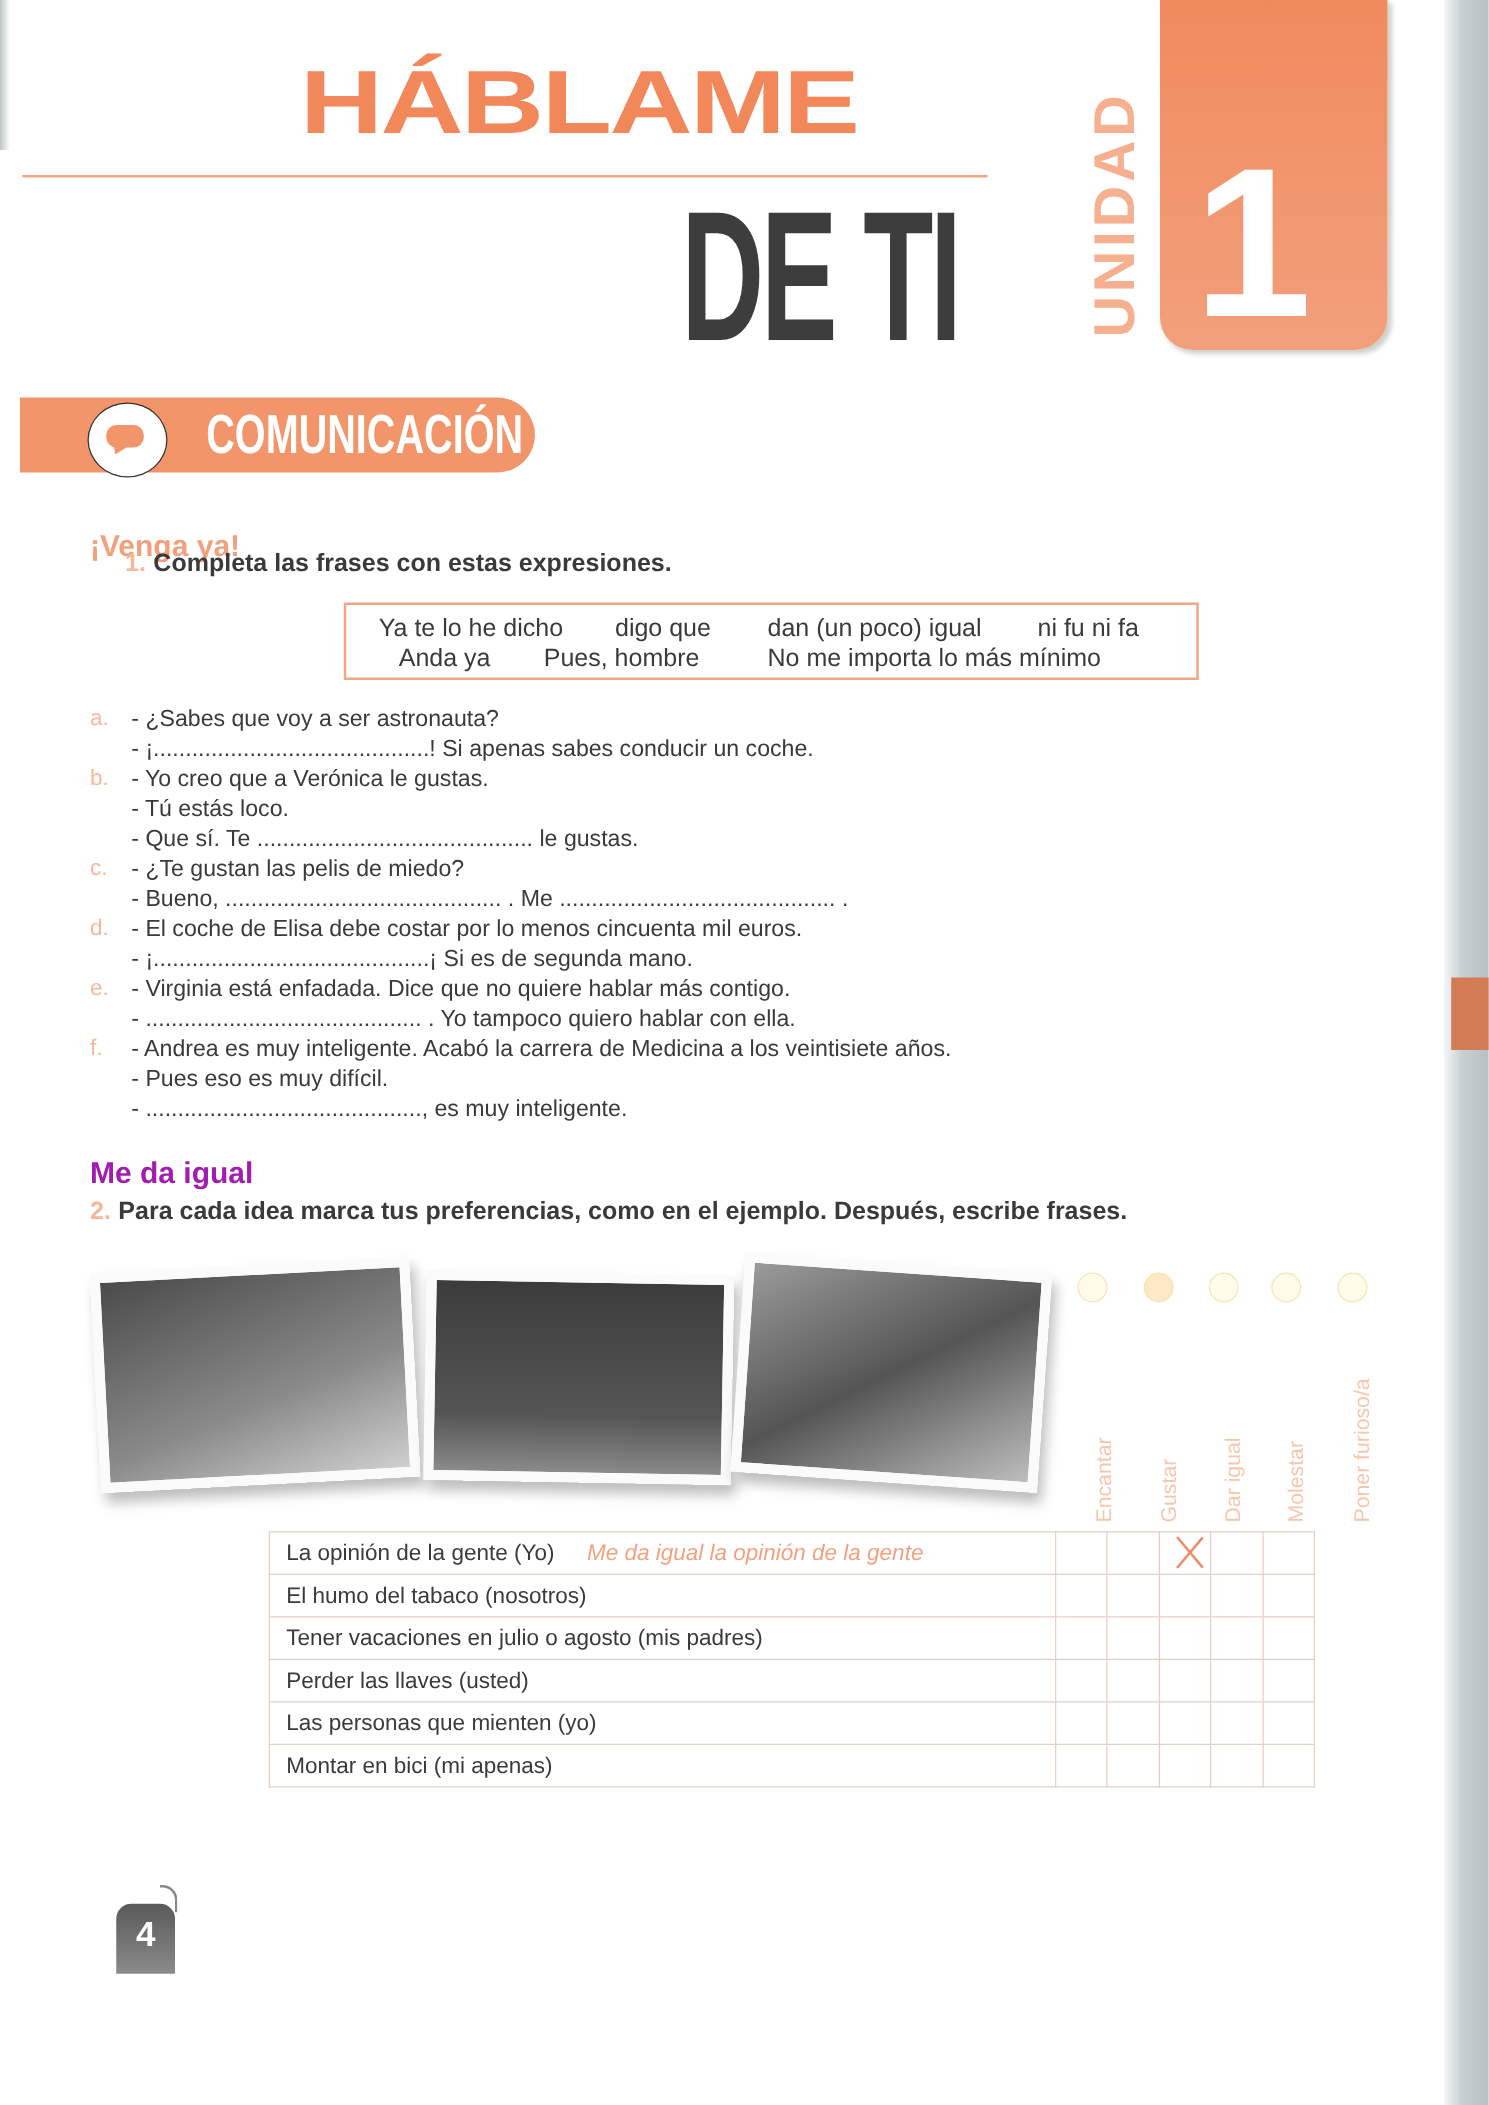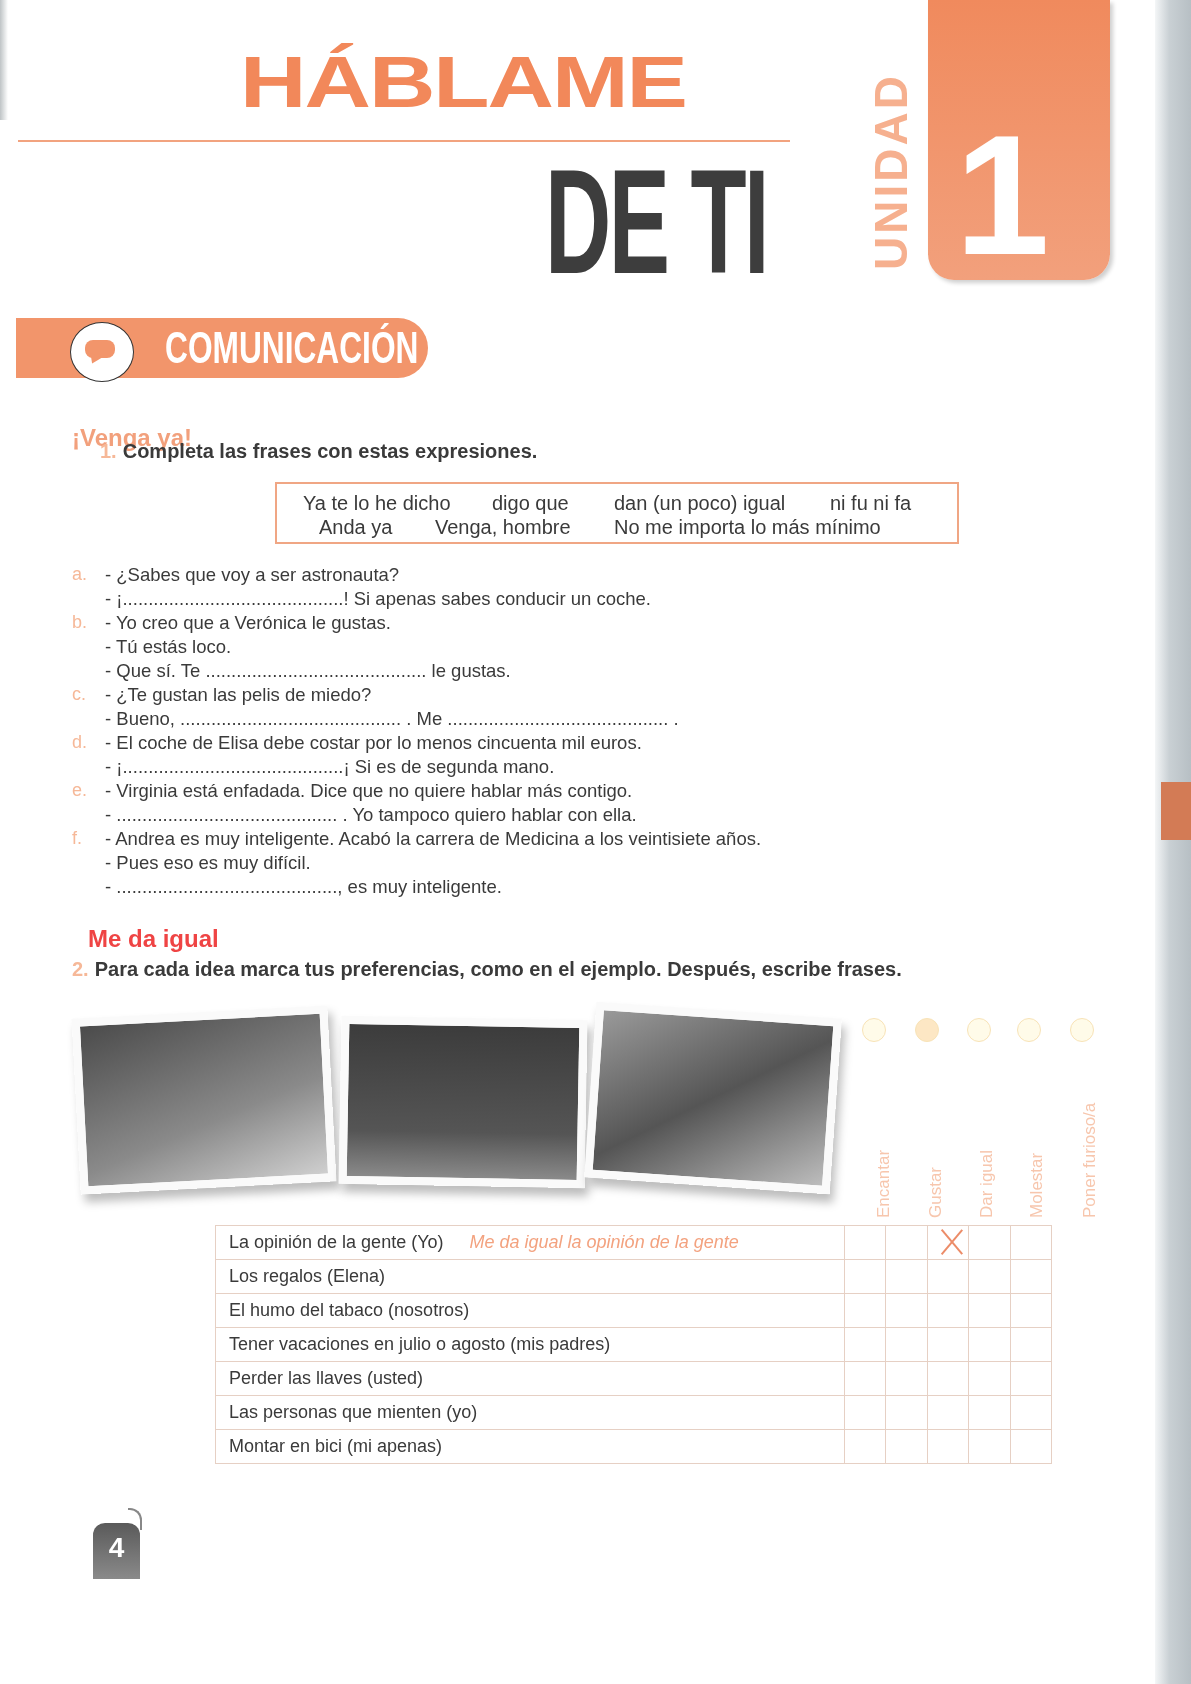--- a/index.html
+++ b/index.html
@@ -106,21 +106,21 @@
 
 <div class="abs expr-box">
   <div class="expr-row" style="top:8px;">
     <span style="left:26px;">Ya te lo he dicho</span>
     <span style="left:215px;">digo que</span>
     <span style="left:337px;">dan (un poco) igual</span>
     <span style="left:553px;">ni fu ni fa</span>
   </div>
   <div class="expr-row" style="top:32px;">
     <span style="left:42px;">Anda ya</span>
-    <span style="left:158px;">Venga, hombre</span>
+    <span style="left:158px;">Pues, hombre</span>
     <span style="left:337px;">No me importa lo más mínimo</span>
   </div>
 </div>
 
 <div>
   <span class="ex-letter" style="top:564px;">a.</span>
   <span class="ex-line" style="left:105px;top:563px;">- ¿Sabes que voy a ser astronauta?</span>
   <span class="ex-line" style="left:105px;top:587px;">- ¡...........................................! Si apenas sabes conducir un coche.</span>
 
   <span class="ex-letter" style="top:612px;">b.</span>
@@ -139,21 +139,21 @@
   <span class="ex-letter" style="top:780px;">e.</span>
   <span class="ex-line" style="left:105px;top:779px;">- Virginia está enfadada. Dice que no quiere hablar más contigo.</span>
   <span class="ex-line" style="left:105px;top:803px;">- ........................................... . Yo tampoco quiero hablar con ella.</span>
 
   <span class="ex-letter" style="top:828px;">f.</span>
   <span class="ex-line" style="left:105px;top:827px;">- Andrea es muy inteligente. Acabó la carrera de Medicina a los veintisiete años.</span>
   <span class="ex-line" style="left:105px;top:851px;">- Pues eso es muy difícil.</span>
   <span class="ex-line" style="left:105px;top:875px;">- ..........................................., es muy inteligente.</span>
 </div>
 
-<div class="abs section-head" style="top:925px;color:#ef4444;margin-left:16px;">Me da igual</div>
+<div class="abs section-head" style="top:925px;color:#a21caf;">Me da igual</div>
 <div class="abs instr" style="top:958px;">
   <span class="num">2.</span><span>Para cada idea marca tus preferencias, como en el ejemplo. Después, escribe frases.</span>
 </div>
 
 <div class="photo" style="left:76px;top:1012px;width:240px;height:160px;transform:rotate(-3deg);background:linear-gradient(160deg,#4b4b4b,#8a8a8a 60%,#cfcfcf);"></div>
 <div class="photo" style="left:340px;top:1018px;width:230px;height:152px;transform:rotate(1deg);background:linear-gradient(180deg,#3c3c3c,#555 70%,#8a8a8a);"></div>
 <div class="photo" style="left:590px;top:1010px;width:230px;height:160px;transform:rotate(4deg);background:linear-gradient(150deg,#9a9a9a,#555 50%,#bdbdbd);"></div>
 
 <div class="face" style="left:862px;top:1018px;"></div>
 <div class="face" style="left:915px;top:1018px;background:#fde7c4;"></div>
@@ -173,28 +173,20 @@
     <td class="label"><span>La opinión de la gente (Yo)</span><span class="example">Me da igual la opinión de la gente</span></td>
     <td class="cell"></td>
     <td class="cell"></td>
     <td class="cell">
           <div class="xmark"></div>
         </td>
     <td class="cell"></td>
     <td class="cell"></td>
   </tr>
   <tr>
-    <td class="label">Los regalos (Elena)</td>
-    <td class="cell"></td>
-        <td class="cell"></td>
-        <td class="cell"></td>
-        <td class="cell"></td>
-        <td class="cell"></td>
-  </tr>
-  <tr>
     <td class="label">El humo del tabaco (nosotros)</td>
     <td class="cell"></td>
         <td class="cell"></td>
         <td class="cell"></td>
         <td class="cell"></td>
         <td class="cell"></td>
   </tr>
   <tr>
     <td class="label">Tener vacaciones en julio o agosto (mis padres)</td>
     <td class="cell"></td>

